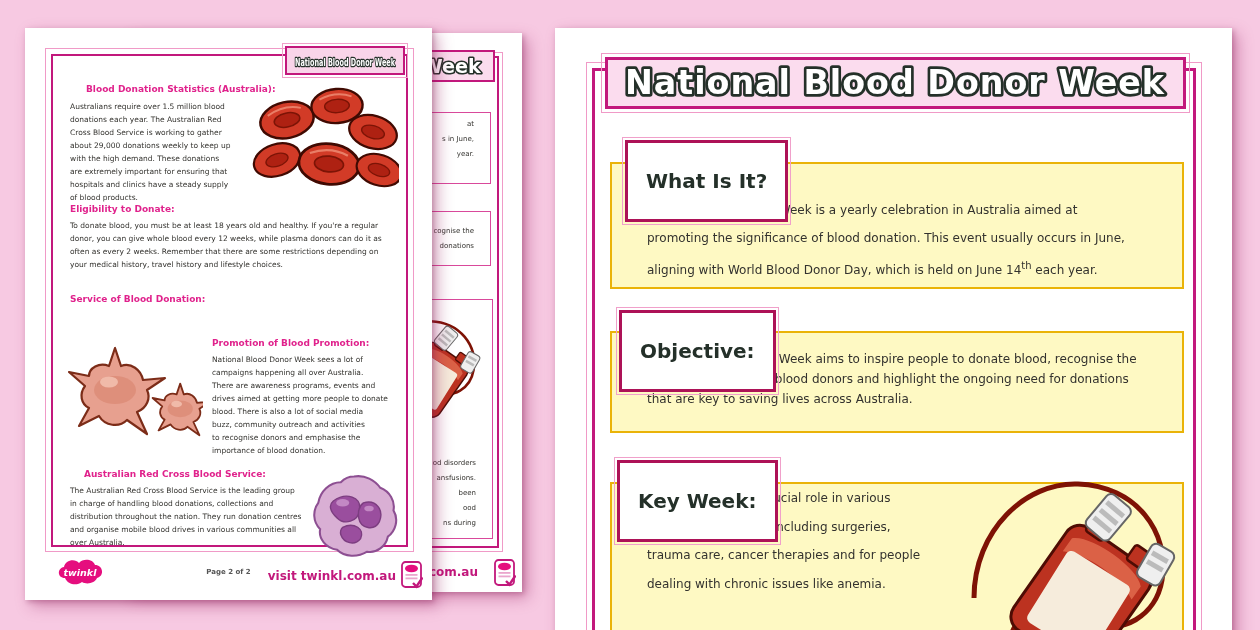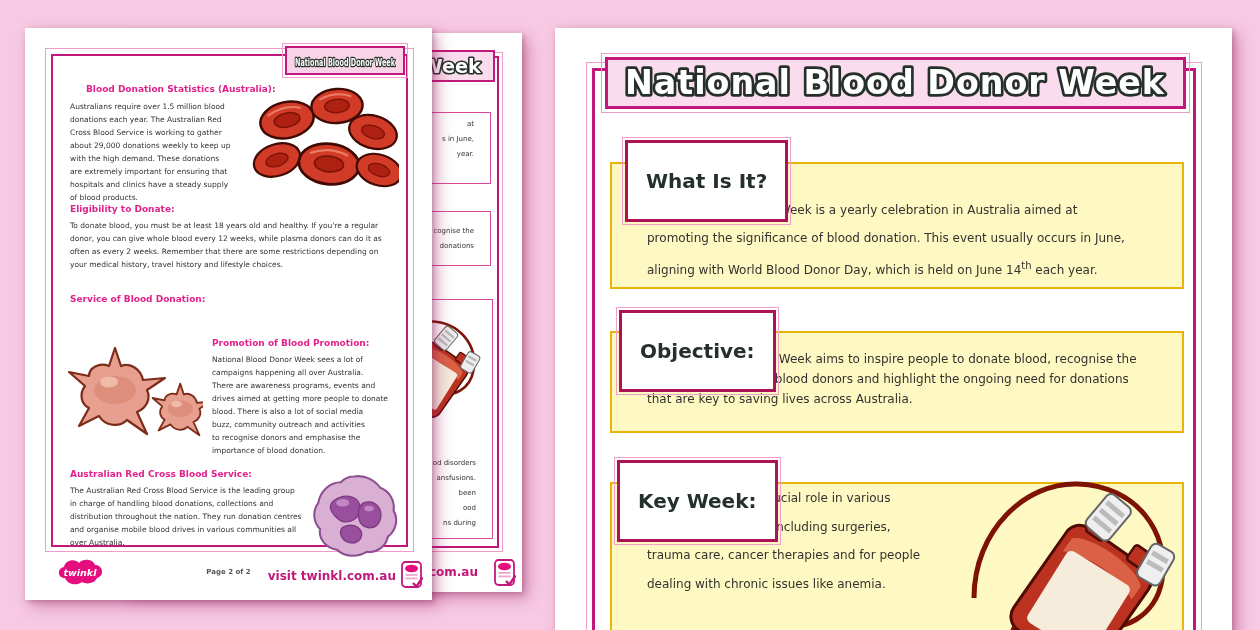--- a/index.html
+++ b/index.html
@@ -216,21 +216,21 @@
     <div class="pl-h" style="left:187px;top:310px">Promotion of Blood Promotion:</div>
     <div class="pl-b" style="left:187px;top:325px">National Blood Donor Week sees a lot of
 campaigns happening all over Australia.
 There are awareness programs, events and
 drives aimed at getting more people to donate
 blood. There is also a lot of social media
 buzz, community outreach and activities
 to recognise donors and emphasise the
 importance of blood donation.</div>
 
-    <div class="pl-h" style="left:45px;top:441px">Australian Red Cross Blood Service:</div>
+    <div class="pl-h" style="left:59px;top:441px">Australian Red Cross Blood Service:</div>
     <div class="pl-b" style="left:45px;top:456px">The Australian Red Cross Blood Service is the leading group
 in charge of handling blood donations, collections and
 distribution throughout the nation. They run donation centres
 and organise mobile blood drives in various communities all
 over Australia.</div>
 
     <svg class="art" style="left:282px;top:444px" width="94" height="88" viewBox="0 0 100 92">
       <path d="M50 4 C62 2 72 8 78 16 C88 20 94 30 92 40 C98 50 94 62 86 68 C84 78 74 86 64 84 C54 90 40 90 32 82 C20 80 12 70 14 60 C6 52 6 40 12 32 C14 20 24 10 36 10 C40 6 44 4 50 4 Z" fill="#d9afd4" stroke="#8d4f92" stroke-width="2.2"></path>
       <path d="M28 30 C42 20 58 26 56 40 C54 52 40 56 32 48 C24 41 23 34 28 30 Z" fill="#9a4e9e" stroke="#7c3d80" stroke-width="1.5"></path>
       <path d="M60 32 C74 28 82 40 77 52 C72 62 57 60 55 48 C54 41 56 35 60 32 Z" fill="#9a4e9e" stroke="#7c3d80" stroke-width="1.5"></path>

